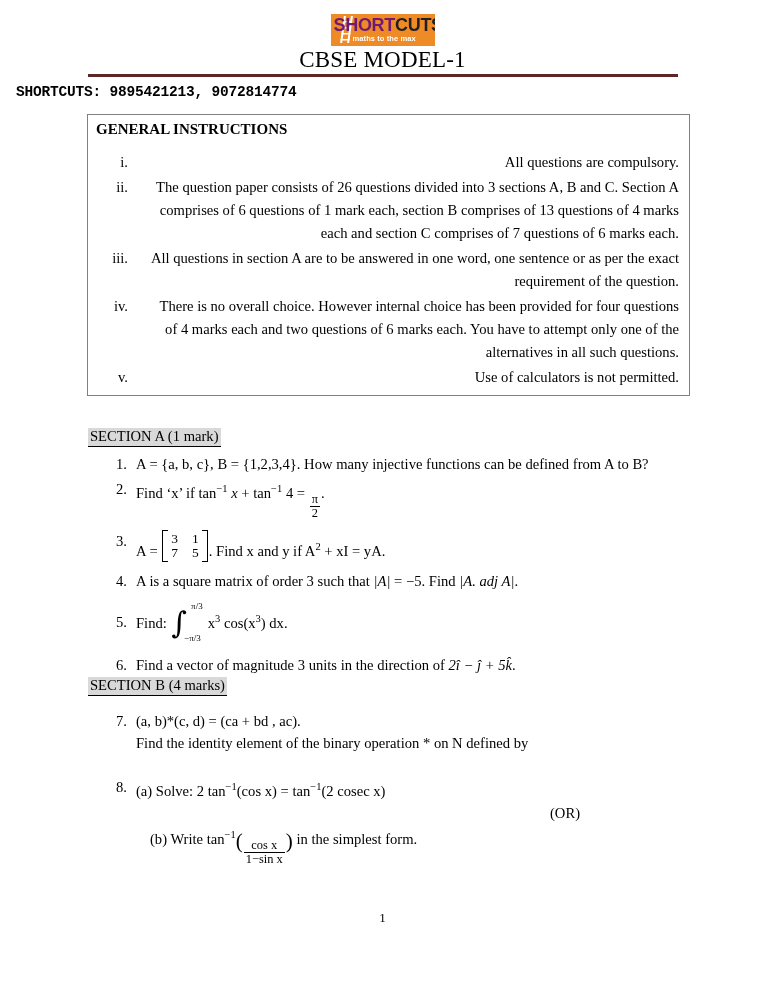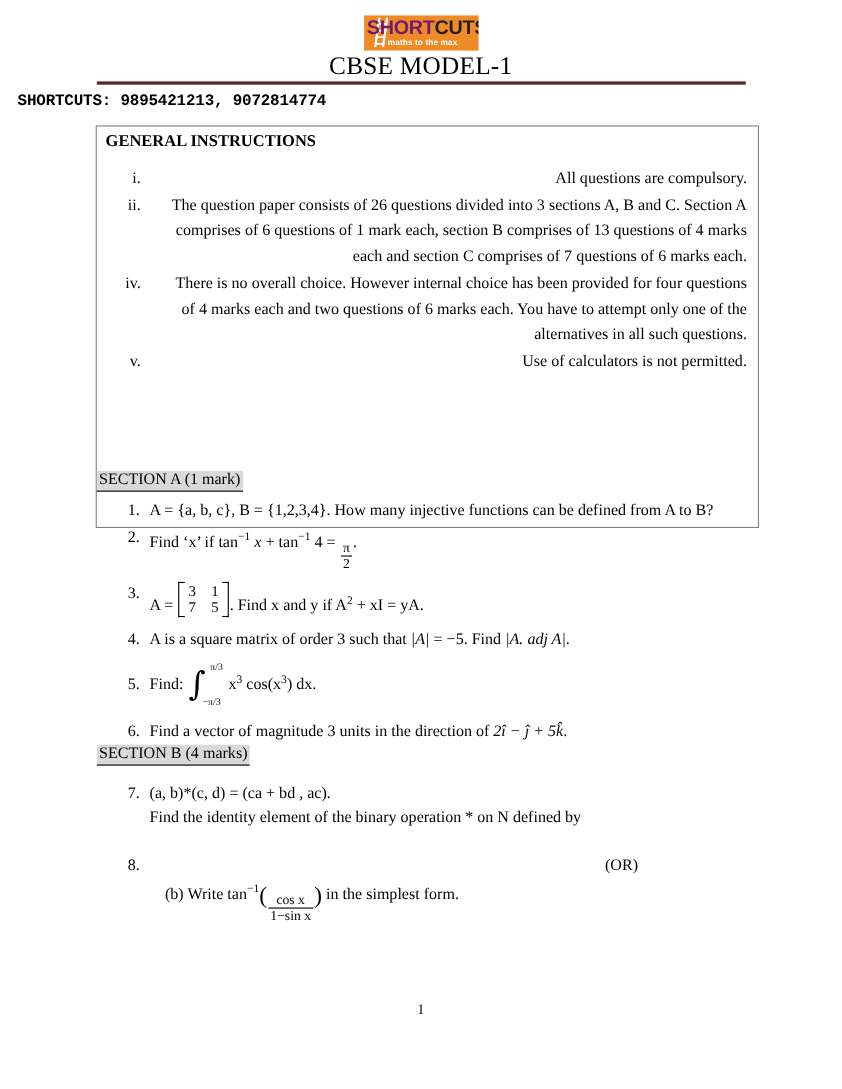--- a/index.html
+++ b/index.html
@@ -99,21 +99,21 @@
     letter-spacing: -0.2px;
     margin-left: 16px;
   }
 
   
   .instr-box {
     position: absolute;
     left: 87px;
     top: 114px;
     width: 603px;
-    height: 366px;
+    height: 282px;
     border: 1px solid #808080;
     box-sizing: border-box;
     background: #fff;
   }
   .instr-title {
     position: absolute;
     left: 8px;
     top: 6px;
     font-size: 15px;
     font-weight: bold;
@@ -283,20 +283,24 @@
     <div class="instr-list">
       <div class="instr-item">
         <div class="instr-num">i.</div>
         <div class="instr-text">All questions are compulsory.</div>
       </div>
       <div class="instr-item">
         <div class="instr-num">ii.</div>
         <div class="instr-text">The question paper consists of  26 questions divided into 3 sections A, B and C. Section A comprises of 6 questions of 1 mark each, section B comprises of 13 questions of 4 marks each and section C comprises of 7 questions of 6 marks each.</div>
       </div>
       <div class="instr-item">
+        <div class="instr-num">iii.</div>
+        <div class="instr-text">All questions in section A are to be answered in one word, one sentence or as per the exact requirement of the question.</div>
+      </div>
+      <div class="instr-item">
         <div class="instr-num">iv.</div>
         <div class="instr-text">There is no overall choice. However internal choice has been provided for four questions of 4 marks each and two questions of 6 marks each. You have to attempt only one of the alternatives in all such questions.</div>
       </div>
       <div class="instr-item">
         <div class="instr-num">v.</div>
         <div class="instr-text">Use of calculators is not permitted.</div>
       </div>
     </div>
   </div>
 
@@ -362,20 +366,21 @@
       <div class="q-num">7.</div>
       <div class="q-body">
         <div>(a, b)*(c, d) = (ca + bd , ac).</div>
         <div>Find the identity element of the binary operation * on N defined by</div>
       </div>
     </div>
 
     <div class="q">
       <div class="q-num">8.</div>
       <div class="q-body">
+        <div><span>(a) Solve:  2 tan</span><sup>−1</sup><span>(cos x)</span><span> = tan</span><sup>−1</sup><span>(2 cosec x)</span></div>
         <div class="or-line">(OR)</div>
         <div style="padding-left:14px;"><span>(b) Write tan</span><sup>−1</sup><span style="font-size:1.45em; vertical-align:-0.18em;">(</span><span class="frac">
               <span class="num">cos x</span>
               <span class="den">1−sin x</span>
             </span><span style="font-size:1.45em; vertical-align:-0.18em;">)</span><span> in the simplest form.</span></div>
       </div>
     </div>
 
   </div>
 

